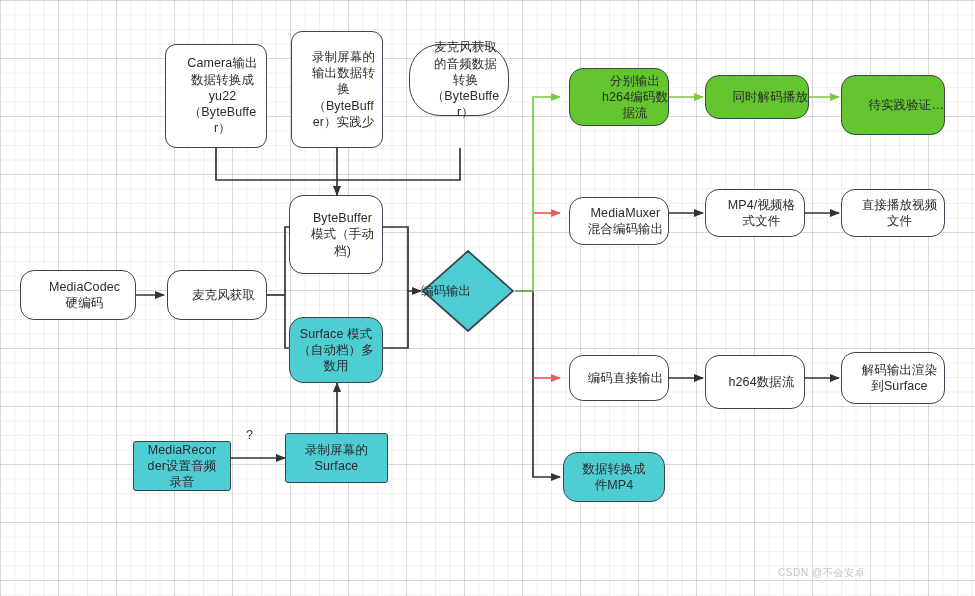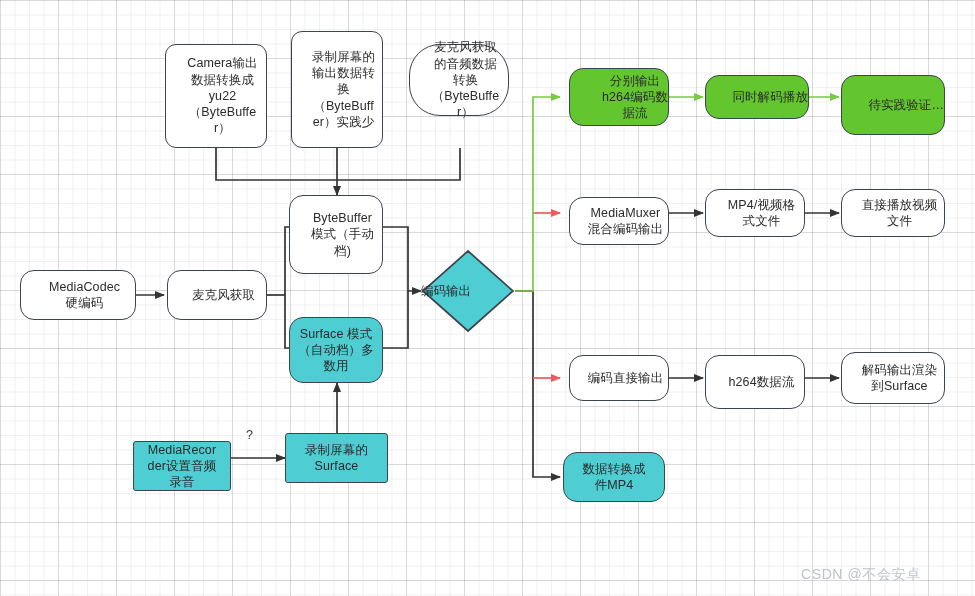--- a/index.html
+++ b/index.html
@@ -238,17 +238,17 @@
   <div class="node pill white" style="left:841px; top:352px; width:104px; height:52px; font-size:12.5px;">
     <span>解码输出渲染
 到Surface</span>
   </div>
 
   <div class="node pill teal" style="left:563px; top:452px; width:102px; height:50px; font-size:12.5px;">
     <span>数据转换成
 件MP4</span>
   </div>
 
-  <div class="watermark" style="left:801px; top:566px; font-size:14px;">
+  <div class="watermark" style="left:778px; top:566px; font-size:10px;">
     <span>CSDN @不会安卓</span>
   </div>
 
 </div>
 
 </body></html>

